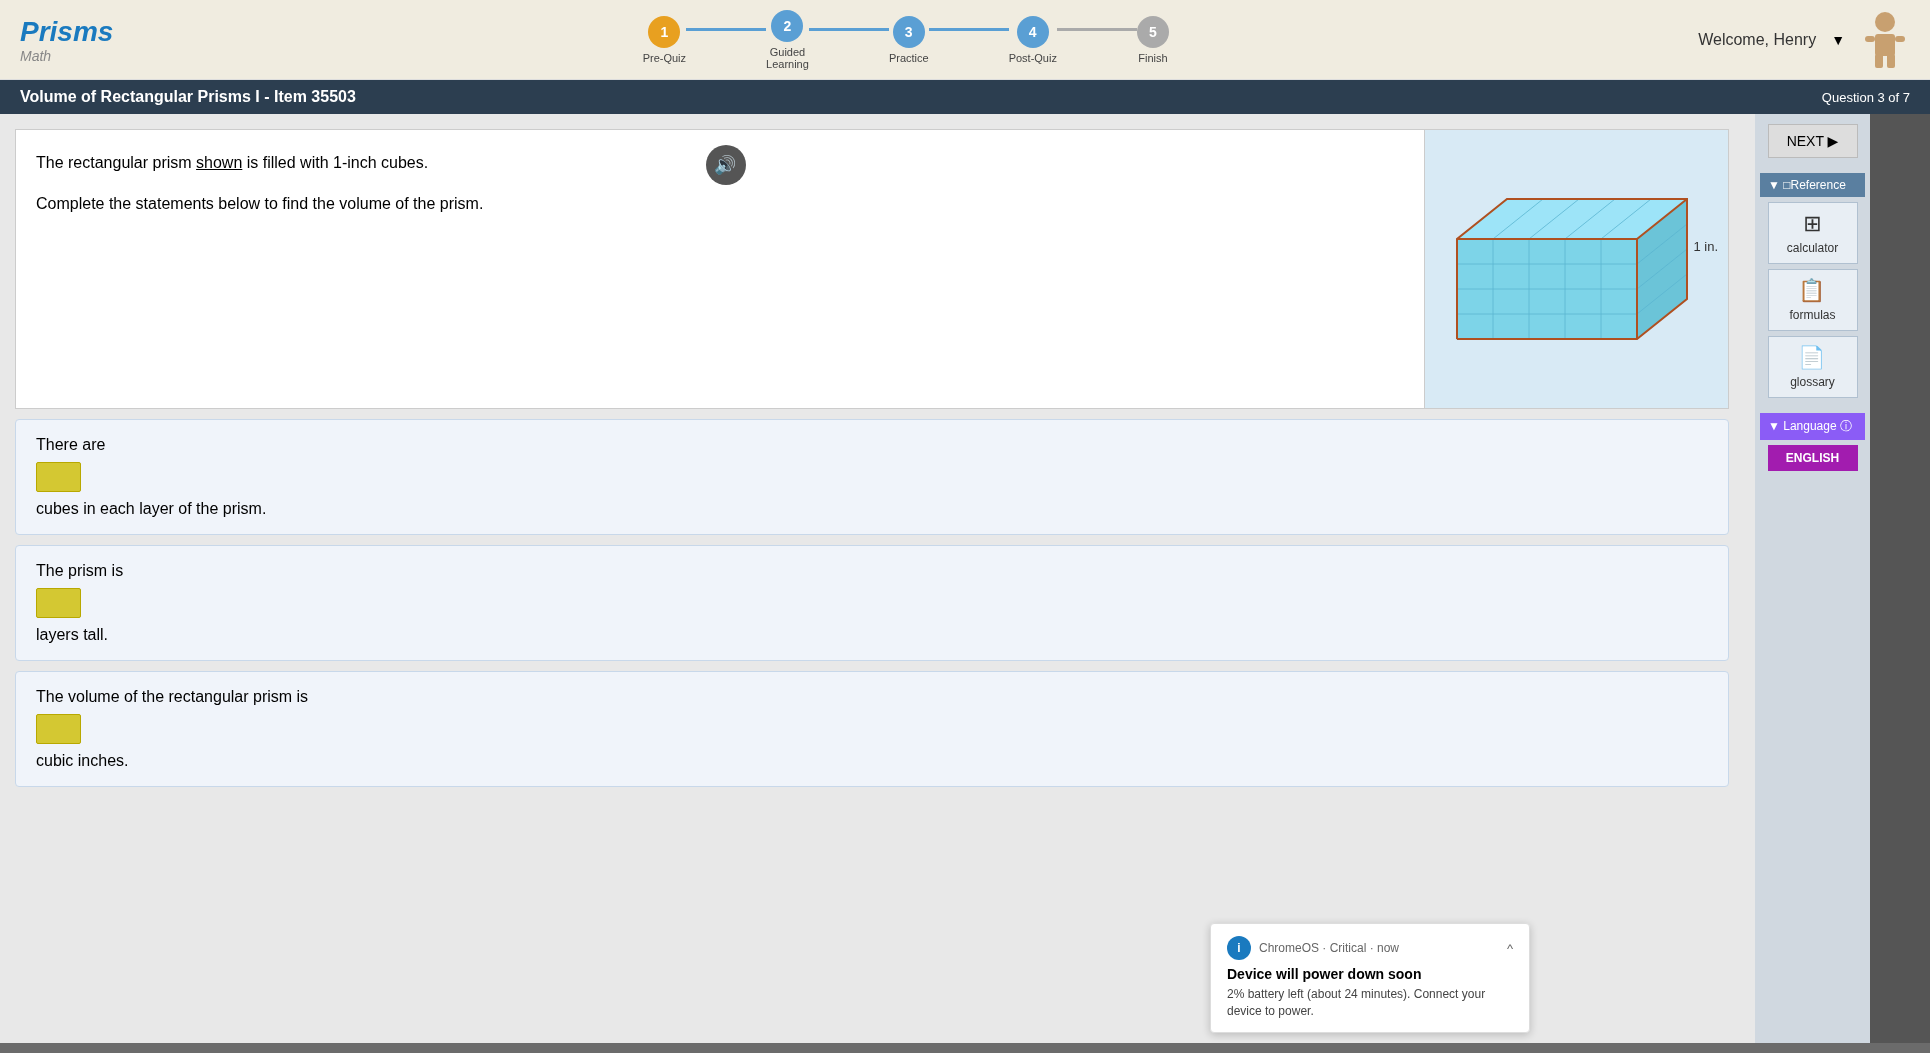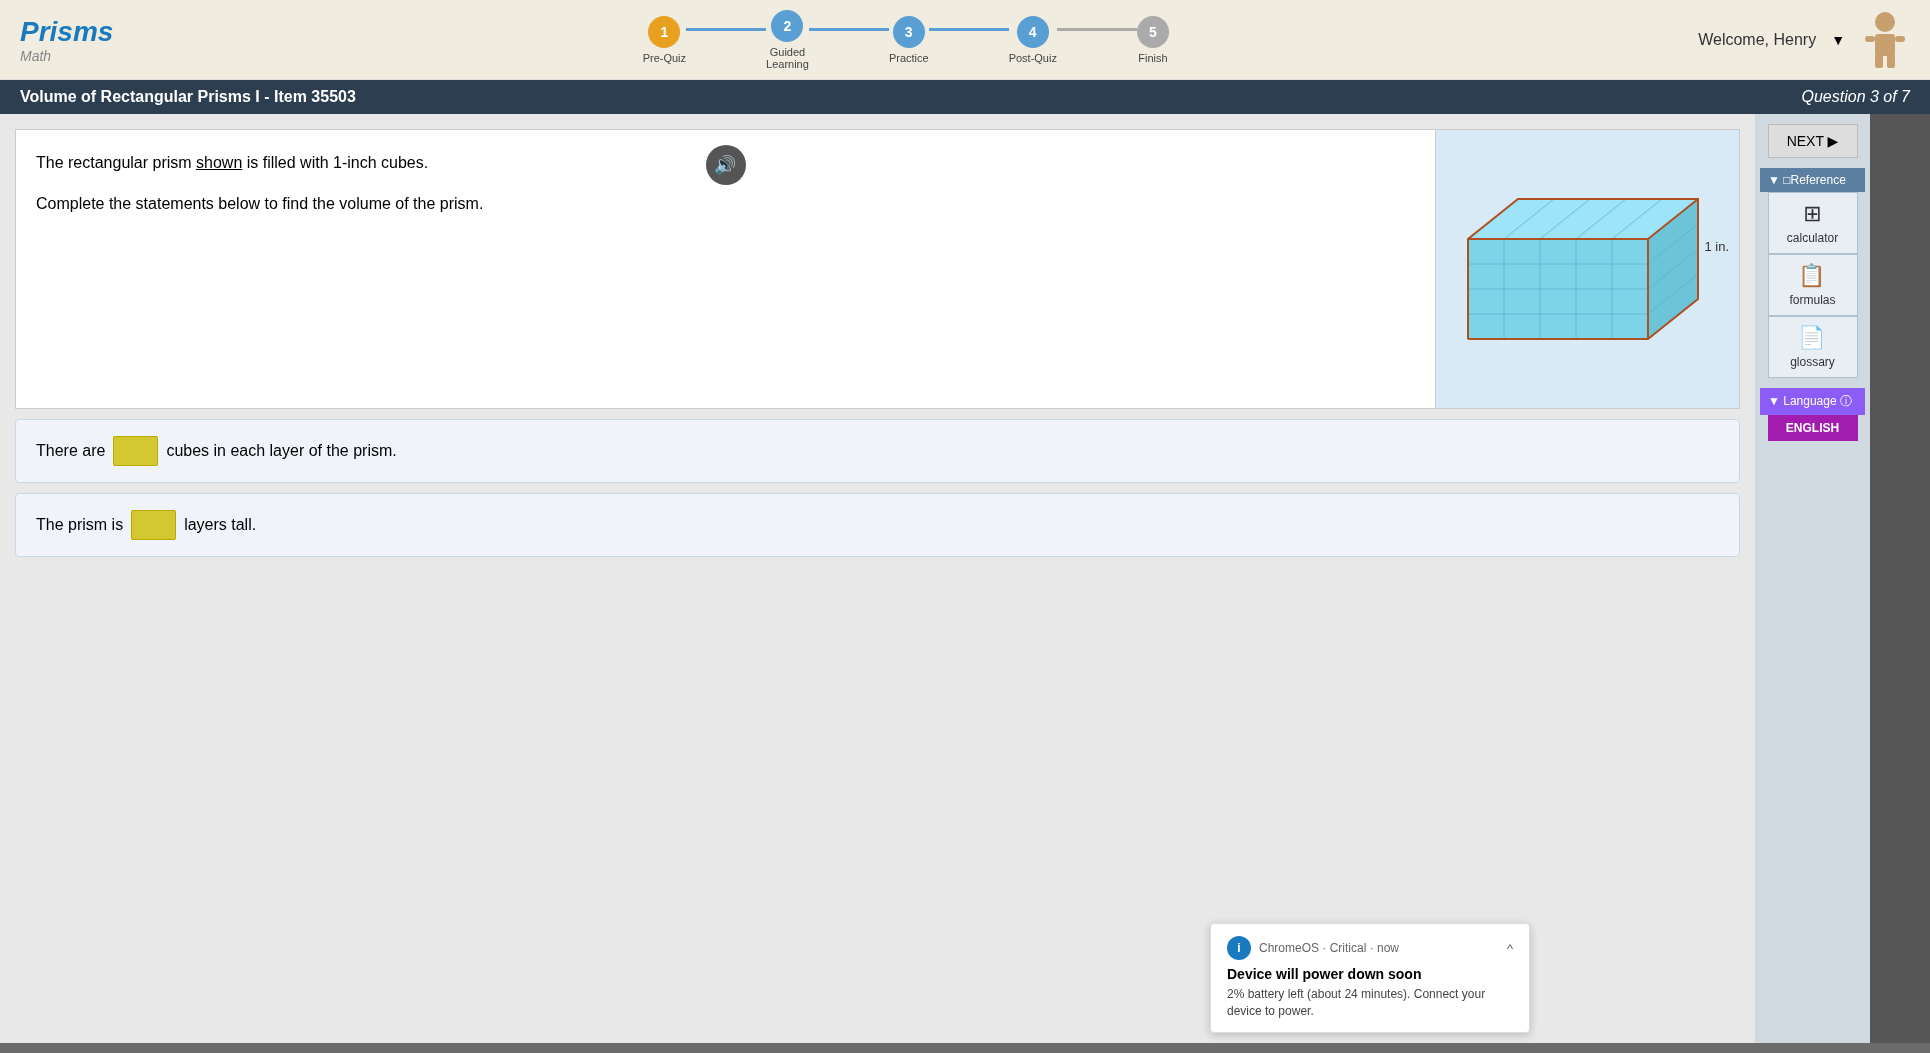--- a/index.html
+++ b/index.html
@@ -78,21 +78,21 @@
 
     
     .toolbar {
       background: #2c3e50;
       padding: 8px 20px;
       display: flex;
       align-items: center;
       justify-content: space-between;
     }
     .toolbar-title { color: white; font-size: 16px; font-weight: bold; }
-    .question-counter { color: white; font-size: 16px; font-style: italic; }
+    .question-counter { color: white; font-size: 13px; }
 
     
     .main-content {
       display: flex;
       background: #e8e8e8;
       height: calc(1053px - 80px - 44px);
     }
 
     
     .left-panel {
@@ -174,41 +174,44 @@
     .btn-check { background: #f0f0f0; }
 
     
     .statement-row {
       background: #f0f4fa;
       border: 1px solid #c8d8ea;
       border-radius: 4px;
       padding: 16px 20px;
       font-size: 16px;
       display: flex;
-      align-items: center;
+      align-items: flex-start;
       gap: 8px;
       min-height: 60px;
+      flex-direction: column;
     }
     .answer-box {
       width: 45px;
       height: 30px;
       background: #d4c832;
       border: 1px solid #b8a800;
       border-radius: 2px;
       display: inline-block;
     }
 
     
     .right-sidebar {
       width: 115px;
       background: #d0d8e0;
       display: flex;
       flex-direction: column;
       align-items: center;
       padding: 10px 5px;
+      gap: 5px;
+      margin-left: 11px;
     }
     .next-btn {
       background: #ddd;
       border: 1px solid #bbb;
       padding: 8px 16px;
       cursor: pointer;
       font-size: 14px;
       display: flex;
       align-items: center;
       gap: 5px;
@@ -443,20 +446,25 @@
       <span class="answer-box"></span>
       <span>cubes in each layer of the prism.</span>
     </div>
 
     <div class="statement-row">
       <span>The prism is</span>
       <span class="answer-box"></span>
       <span>layers tall.</span>
     </div>
 
+    <div class="statement-row">
+      <span>The volume of the rectangular prism is</span>
+      <span class="answer-box"></span>
+      <span>cubic inches.</span>
+    </div>
 
   </div>
 
   <div class="right-sidebar">
     <button class="next-btn">NEXT ▶</button>
 
     <div class="reference-toggle">
       <span>▼ □Reference</span>
     </div>
 

